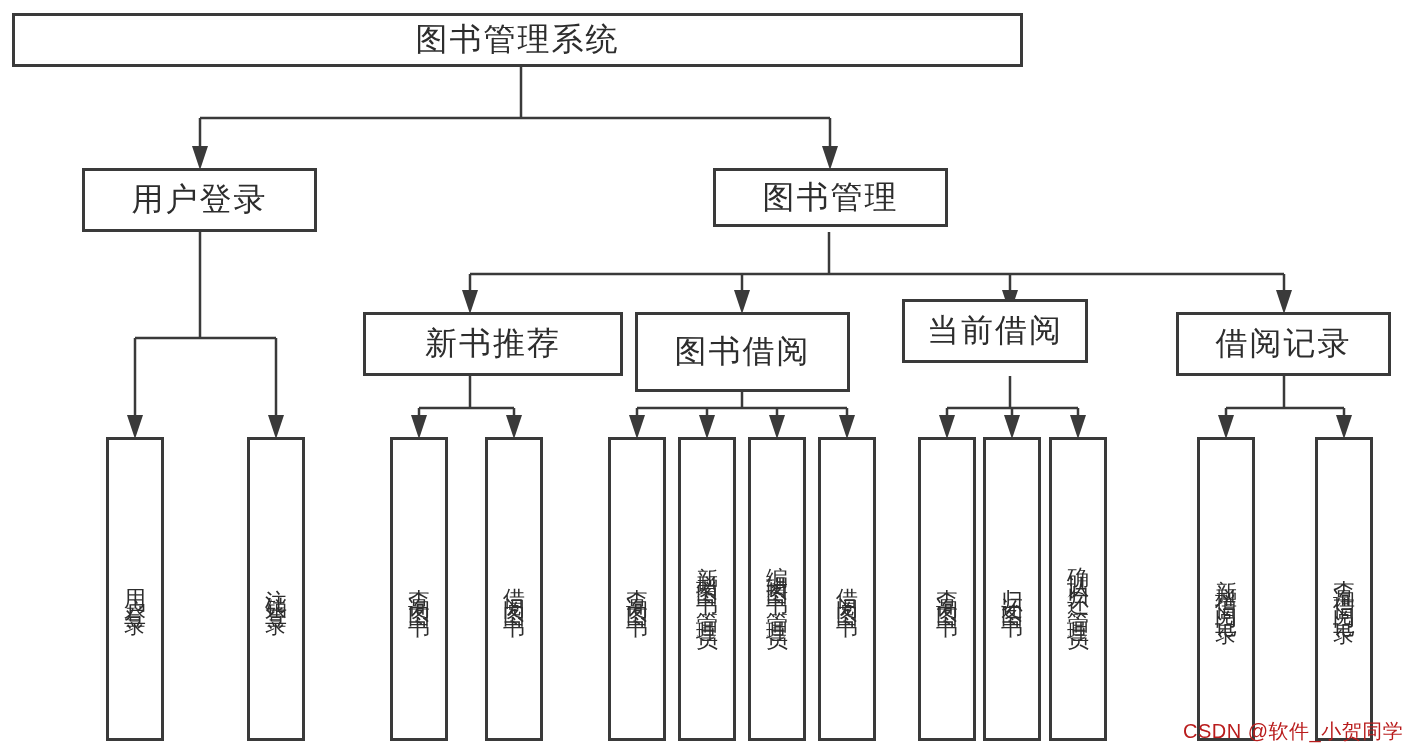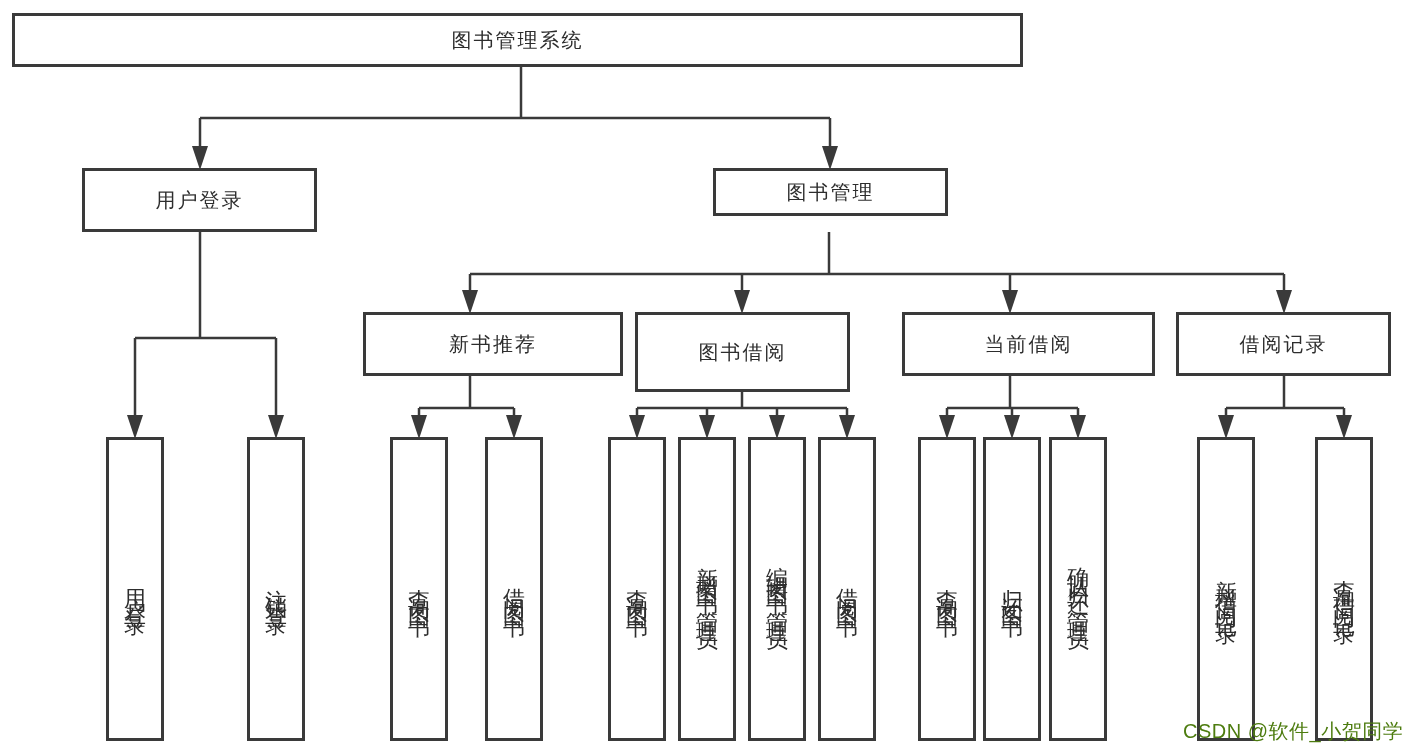--- a/index.html
+++ b/index.html
@@ -21,40 +21,40 @@
     position: absolute;
     box-sizing: border-box;
     border: 3px solid #3a3a3a;
     background: #ffffff;
     display: flex;
     align-items: center;
     justify-content: center;
     z-index: 1;
   }
   .hlabel {
-    font-size: 20px;
+    font-size: 32px;
     color: #2d2d2d;
     letter-spacing: 2px;
     white-space: nowrap;
   }
   .leaf { width: 58px; height: 304px; top: 437px; }
   .vlabel {
     writing-mode: vertical-rl;
     text-orientation: mixed;
     font-size: 22px;
     letter-spacing: 9px;
     line-height: 1;
     color: #2d2d2d;
   }
   #watermark {
     position: absolute;
     left: 1183px;
     top: 718px;
     font-size: 20px;
-    color: #4d7c0f;
+    color: #b91c1c;
     letter-spacing: 0.5px;
     white-space: nowrap;
     z-index: 5;
   }
   line, path { stroke: #3a3a3a; stroke-width: 2.5; fill: none; }
   polygon { fill: #3a3a3a; stroke: none; }
 </style>
 </head>
 <body>
 
@@ -129,31 +129,31 @@
     </g>
   </svg>
 
   <div class="node" style="left:12px;top:13px;width:1011px;height:54px">
     <span class="hlabel">图书管理系统</span>
   </div>
 
   <div class="node" style="left:82px;top:168px;width:235px;height:64px">
     <span class="hlabel">用户登录</span>
   </div>
-  <div class="node" style="left:713px;top:168px;width:235px;height:48px">
+  <div class="node" style="left:713px;top:168px;width:235px;height:59px">
     <span class="hlabel">图书管理</span>
   </div>
 
   <div class="node" style="left:363px;top:312px;width:260px;height:64px">
     <span class="hlabel">新书推荐</span>
   </div>
   <div class="node" style="left:635px;top:312px;width:215px;height:80px">
     <span class="hlabel">图书借阅</span>
   </div>
-  <div class="node" style="left:902px;top:312px;width:253px;height:64px">
+  <div class="node" style="left:902px;top:299px;width:186px;height:64px">
     <span class="hlabel">当前借阅</span>
   </div>
   <div class="node" style="left:1176px;top:312px;width:215px;height:64px">
     <span class="hlabel">借阅记录</span>
   </div>
 
   <div class="node leaf" style="left:106px">
     <span class="vlabel">用户登录</span>
   </div>
   <div class="node leaf" style="left:247px">

